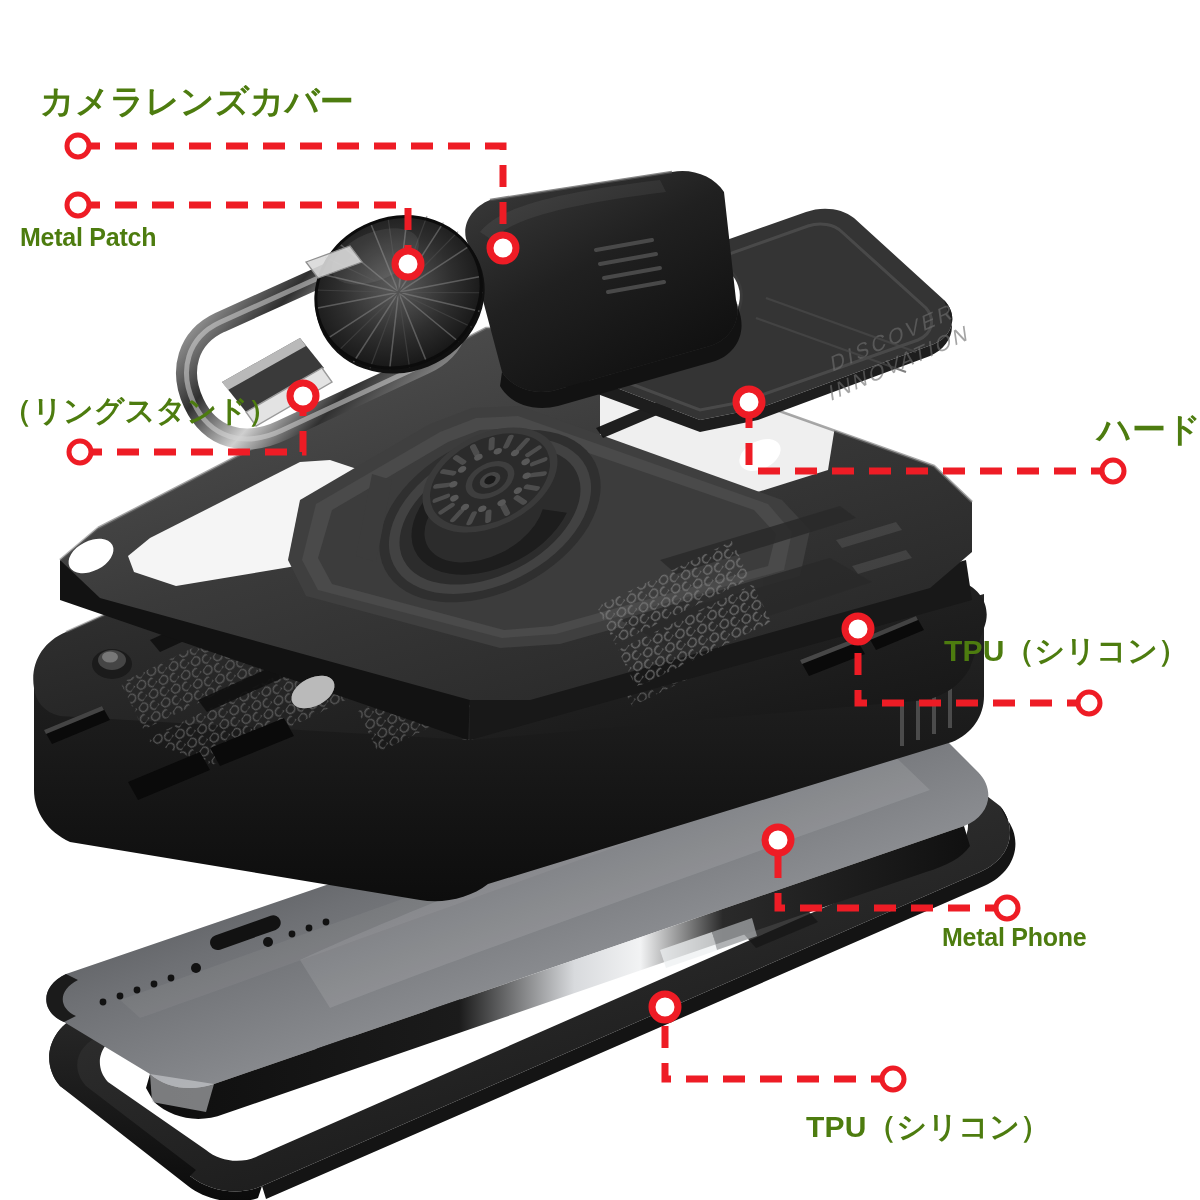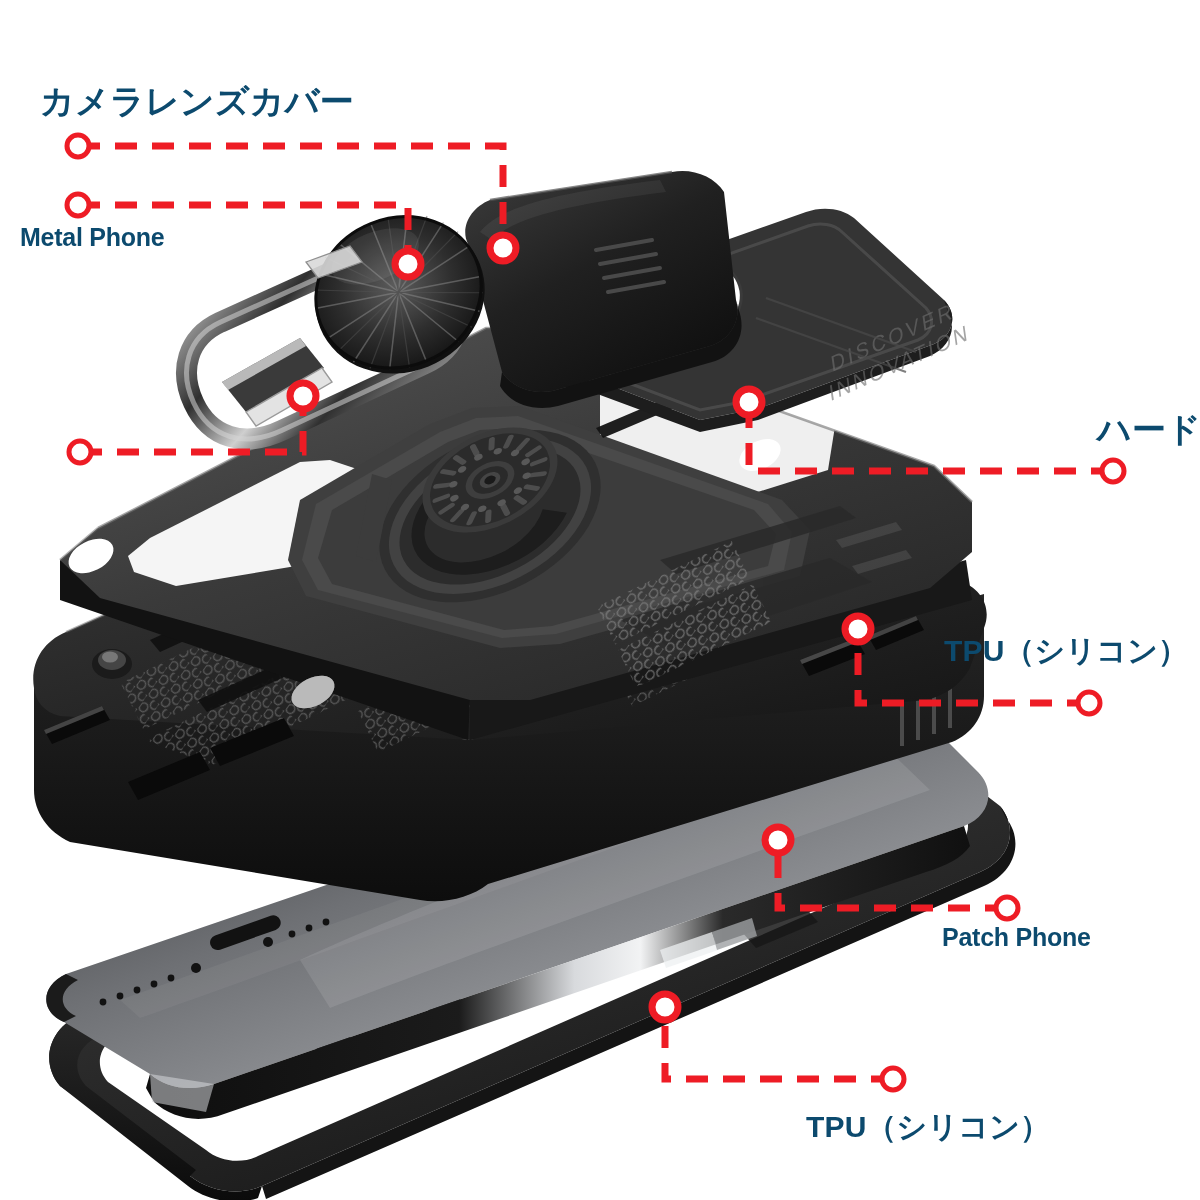--- a/index.html
+++ b/index.html
@@ -13,21 +13,21 @@
     width:1200px;height:1200px;
     background:#ffffff;
     overflow:hidden;
   }
   svg#art{position:absolute;left:0;top:0;width:1200px;height:1200px;}
 
   
   .label{
     position:absolute;
     font-weight:700;
-    color:#0c4a6e;
+    color:#4d7c0f;
     white-space:nowrap;
     line-height:1;
     letter-spacing:.005em;
   }
   .label.jp{font-size:34px;font-weight:800;}
   .label.jp-sm{font-size:30px;font-weight:800;}
   .label.en{font-size:25px;font-weight:800;letter-spacing:-.01em;}
 
   .lbl-camera{left:40px;  top:84px;}
   .lbl-metal {left:20px;  top:225px;}
@@ -596,24 +596,25 @@
       <circle cx="303" cy="396" r="13" fill="#ffffff" stroke="#ee1c25" stroke-width="7"></circle>
       <circle cx="749" cy="402" r="13" fill="#ffffff" stroke="#ee1c25" stroke-width="7"></circle>
       <circle cx="858" cy="629" r="13" fill="#ffffff" stroke="#ee1c25" stroke-width="7"></circle>
       <circle cx="778" cy="840" r="13" fill="#ffffff" stroke="#ee1c25" stroke-width="7"></circle>
       <circle cx="665" cy="1007" r="13" fill="#ffffff" stroke="#ee1c25" stroke-width="7"></circle>
     </g>
   </svg>
 
   <div class="label jp lbl-camera">カメラレンズカバー</div>
 
-  <div class="label en lbl-metal">Metal Phone</div>
-
+  <div class="label en lbl-metal">Metal Patch</div>
+
+  <div class="label jp-sm lbl-ring">（リングスタンド）</div>
 
   <div class="label jp lbl-hard">ハード</div>
 
   <div class="label jp-sm lbl-tpu1">TPU（シリコン）</div>
 
-  <div class="label en lbl-phone">Patch Phone</div>
+  <div class="label en lbl-phone">Metal Phone</div>
 
   <div class="label jp-sm lbl-tpu2">TPU（シリコン）</div>
 
 </div>
 
 </body></html>

